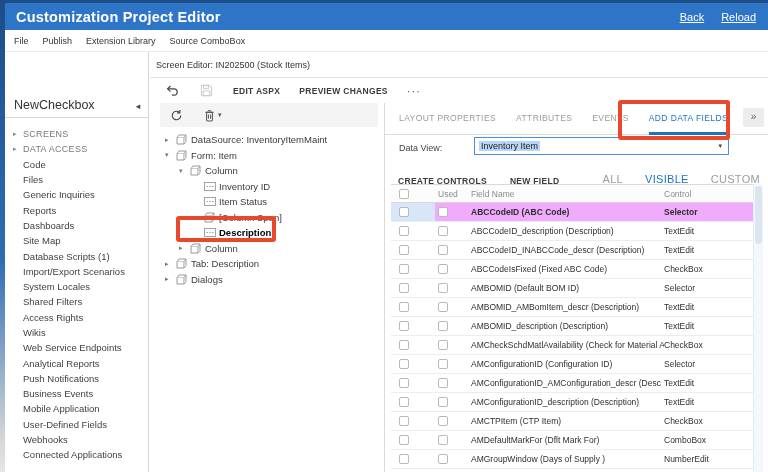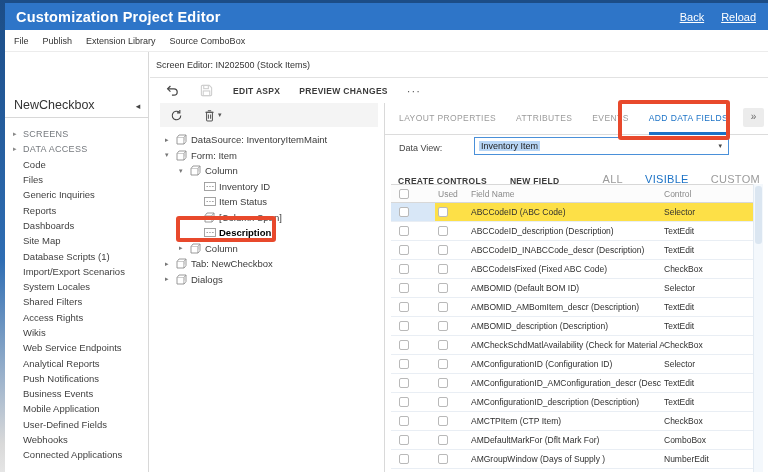--- a/index.html
+++ b/index.html
@@ -87,21 +87,21 @@
   
   .fields-table { position:absolute; left:6px; top:81px; width:362px; bottom:0; overflow:hidden; }
   .t-row { display:grid; grid-template-columns:44px 36px 193px 89px; align-items:center; height:19px; }
   .t-head { border-top:1px solid #d8d8d8; border-bottom:1px solid #d8d8d8; background:#fcfcfc; }
   .t-head .hcell { font-size:8.5px; color:#8a8a8a; white-space:nowrap; }
   .t-body .t-row { border-bottom:1px solid #e9eef4; }
   .t-row .c0 { padding-left:8px; height:100%; display:flex; align-items:center; }
   .t-row .c1 { padding-left:3px; }
   .cb { width:10px; height:10px; border:1px solid #b9b9b9; background:#fff; border-radius:2px; display:inline-block; }
   .cell-name, .cell-ctrl { font-size:8.5px; color:#2f2f2f; white-space:nowrap; overflow:hidden; }
-  .t-row.selected { background:#fde047; }
+  .t-row.selected { background:#f0abfc;font-weight:bold; }
   .t-row.selected .c0 { background:#d8e7f7; }
   .scroll-track { position:absolute; left:368px; top:81px; width:10px; bottom:0; background:#f4f8fc;
                   border-left:1px solid #e3ebf3; cursor:pointer; }
   .scroll-thumb { position:absolute; left:1px; top:2px; width:7px; height:58px; background:#dbe6f1; border-radius:3px; }
 
   
   .annotation { position:absolute; border:4px solid #e8492c; border-radius:3px; z-index:20; pointer-events:none; }
   .ann-tree { left:176px; top:216px; width:100px; height:26px; }
   .ann-tab  { left:618px; top:100px; width:112px; height:40px; }
 
@@ -335,21 +335,21 @@
           </div>
           <div class="tree-row" style="padding-left: 5px;">
             <span class="arrow">▸</span>
             <span class="t-icon">
               <svg width="12" height="11" viewBox="0 0 12 11" fill="#fff" stroke="#8f8f8f" stroke-width="0.9">
                 <path d="M1 3.5 H8 V10 H1 Z"></path>
                 <path d="M1 3.5 L3 1 H10 L8 3.5"></path>
                 <path d="M10 1 V7.5 L8 10"></path>
               </svg>
             </span>
-            <span class="t-label">Tab: NewCheckbox</span>
+            <span class="t-label">Tab: Description</span>
           </div>
           <div class="tree-row" style="padding-left: 5px;">
             <span class="arrow">▸</span>
             <span class="t-icon">
               <svg width="12" height="11" viewBox="0 0 12 11" fill="#fff" stroke="#8f8f8f" stroke-width="0.9">
                 <path d="M1 3.5 H8 V10 H1 Z"></path>
                 <path d="M1 3.5 L3 1 H10 L8 3.5"></path>
                 <path d="M10 1 V7.5 L8 10"></path>
               </svg>
             </span>

